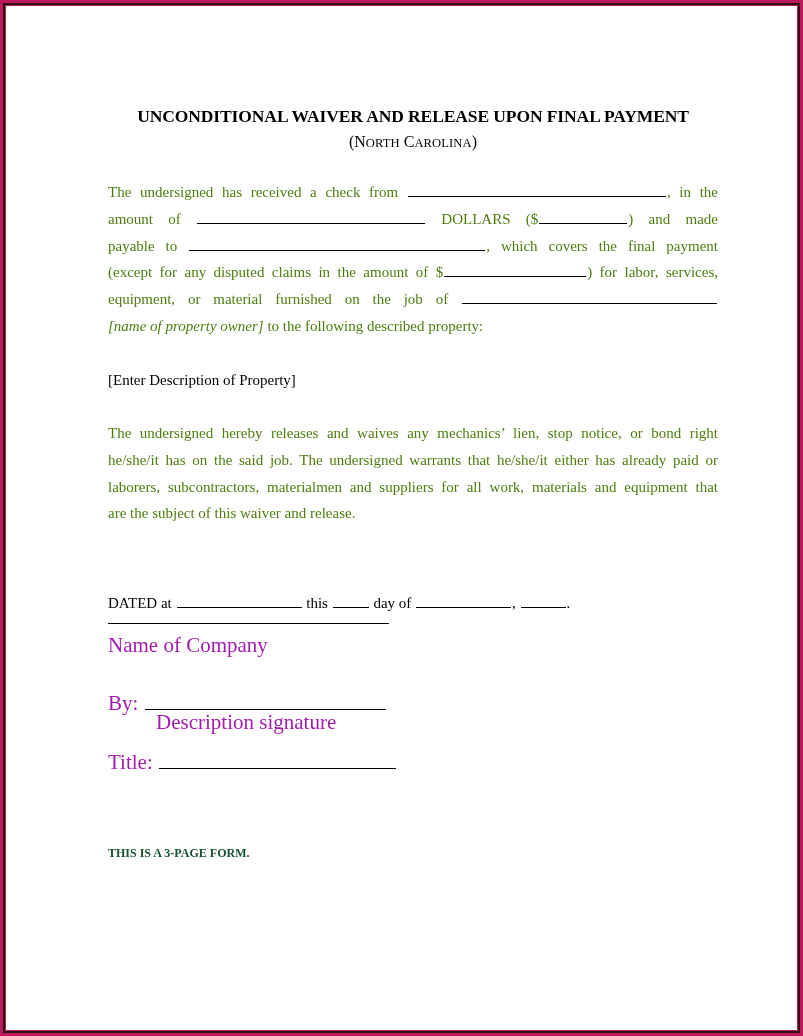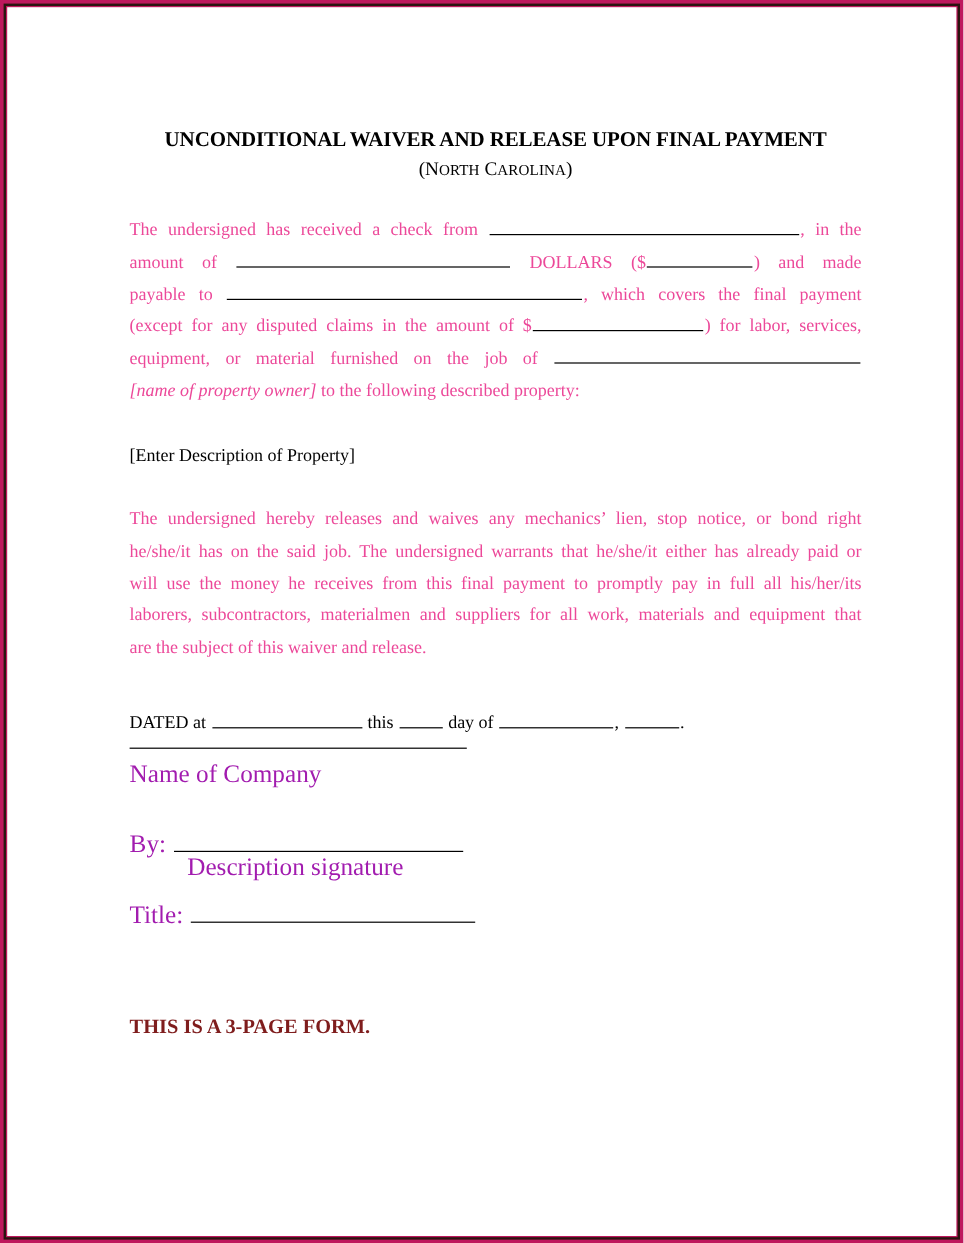--- a/index.html
+++ b/index.html
@@ -71,21 +71,21 @@
   .subtitle .sc-lead { font-size: 16px; }
   .subtitle .sc-rest { font-size: 12.6px; letter-spacing: 0.1px; }
 
   
   .para {
     position: absolute;
     left: 0;
     width: 610px;
     font-size: 15px;
     line-height: 26.8px;
-    color: #ec4899;
+    color: #4d7c0f;
     text-align: justify;
     text-justify: inter-word;
   }
   .para.p1 { top: 168px; }
   .para.p2 { top: 409px; }
 
   .plain {
     position: absolute;
     left: 0;
     width: 610px;
@@ -148,23 +148,23 @@
   .sig.auth     { top: 700px; left: 48px; }
   .sig.title-row{ top: 738px; }
 
   .b-sign  { width: 241px; }
   .b-title { width: 237px; }
 
   .footer-note {
     position: absolute;
     left: 0;
     top: 835px;
-    font-size: 17px;
+    font-size: 12px;
     font-weight: bold;
-    color: #7f1d1d;
+    color: #14532d;
   }
 </style>
 </head>
 <body>
 
 <div id="page-frame">
   <div id="frame-inner">
     <div id="sheet">
       <div class="doc-body">
 
@@ -187,21 +187,20 @@
           <span class="jline"><span>equipment, or material furnished on the job of</span>&nbsp;<span class="blank b-job"></span></span>
 
           <span class="jline last"><span class="ital">[name of property owner]</span><span> to the following described property:</span></span>
         </div>
 
         <div class="plain prop">[Enter Description of Property]</div>
 
         <div class="para p2">
           <span class="jline">The undersigned hereby releases and waives any mechanics’ lien, stop notice, or bond right</span>
           <span class="jline">he/she/it has on the said job. The undersigned warrants that he/she/it either has already paid or</span>
-          <span class="jline">will use the money he receives from this final payment to promptly pay in full all his/her/its</span>
           <span class="jline">laborers, subcontractors, materialmen and suppliers for all work, materials and equipment that</span>
           <span class="jline last">are the subject of this waiver and release.</span>
         </div>
 
         <div class="plain dated"><span>DATED at</span>&nbsp;<span class="blank b-at"></span>&nbsp;<span>this</span>&nbsp;<span class="blank b-day"></span>&nbsp;<span>day of</span>&nbsp;<span class="blank b-month"></span><span>,</span>&nbsp;<span class="blank b-year"></span><span>.</span></div>
 
         <div class="sig company-rule"></div>
         <div class="sig company-label">Name of Company</div>
 
         <div class="sig by-row"><span>By:</span>&nbsp;<span class="blank b-sign"></span></div>

